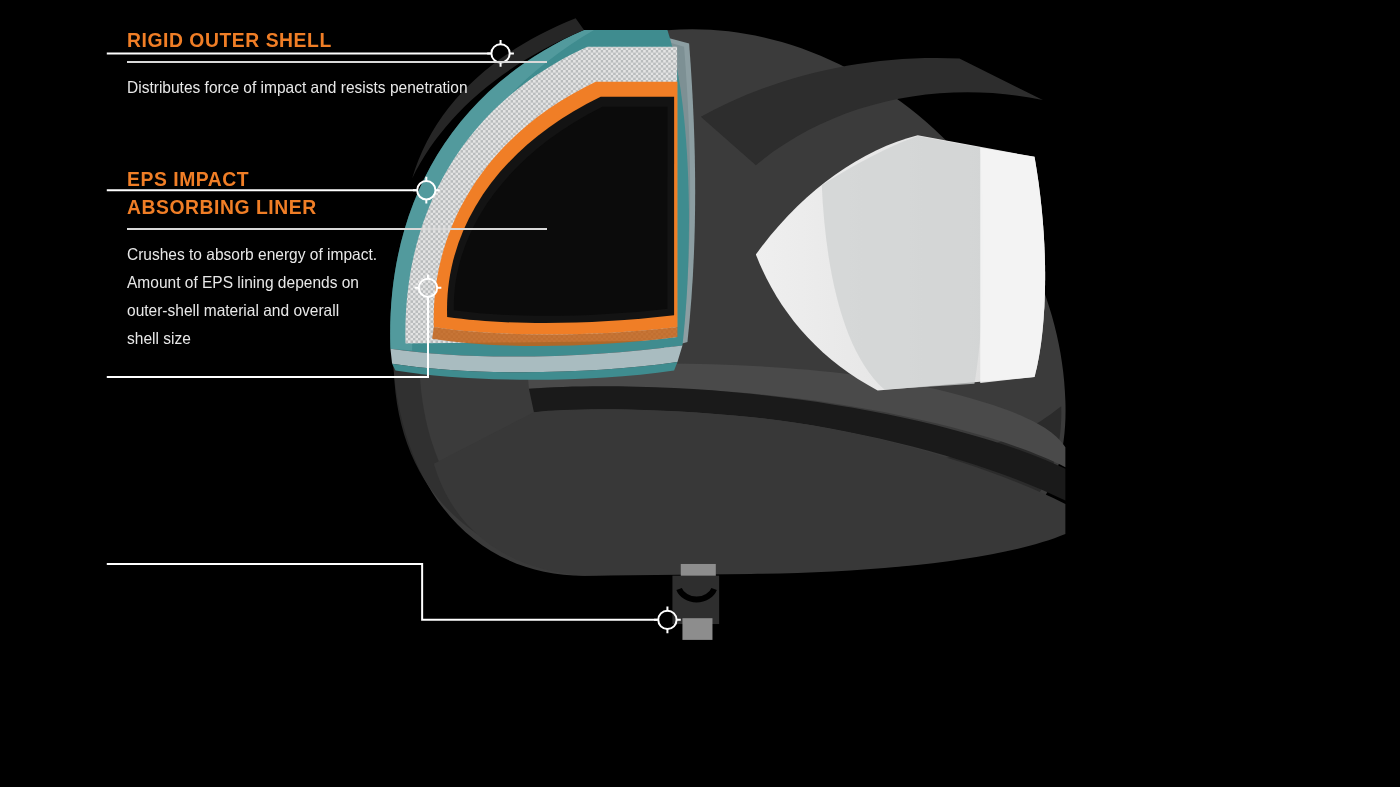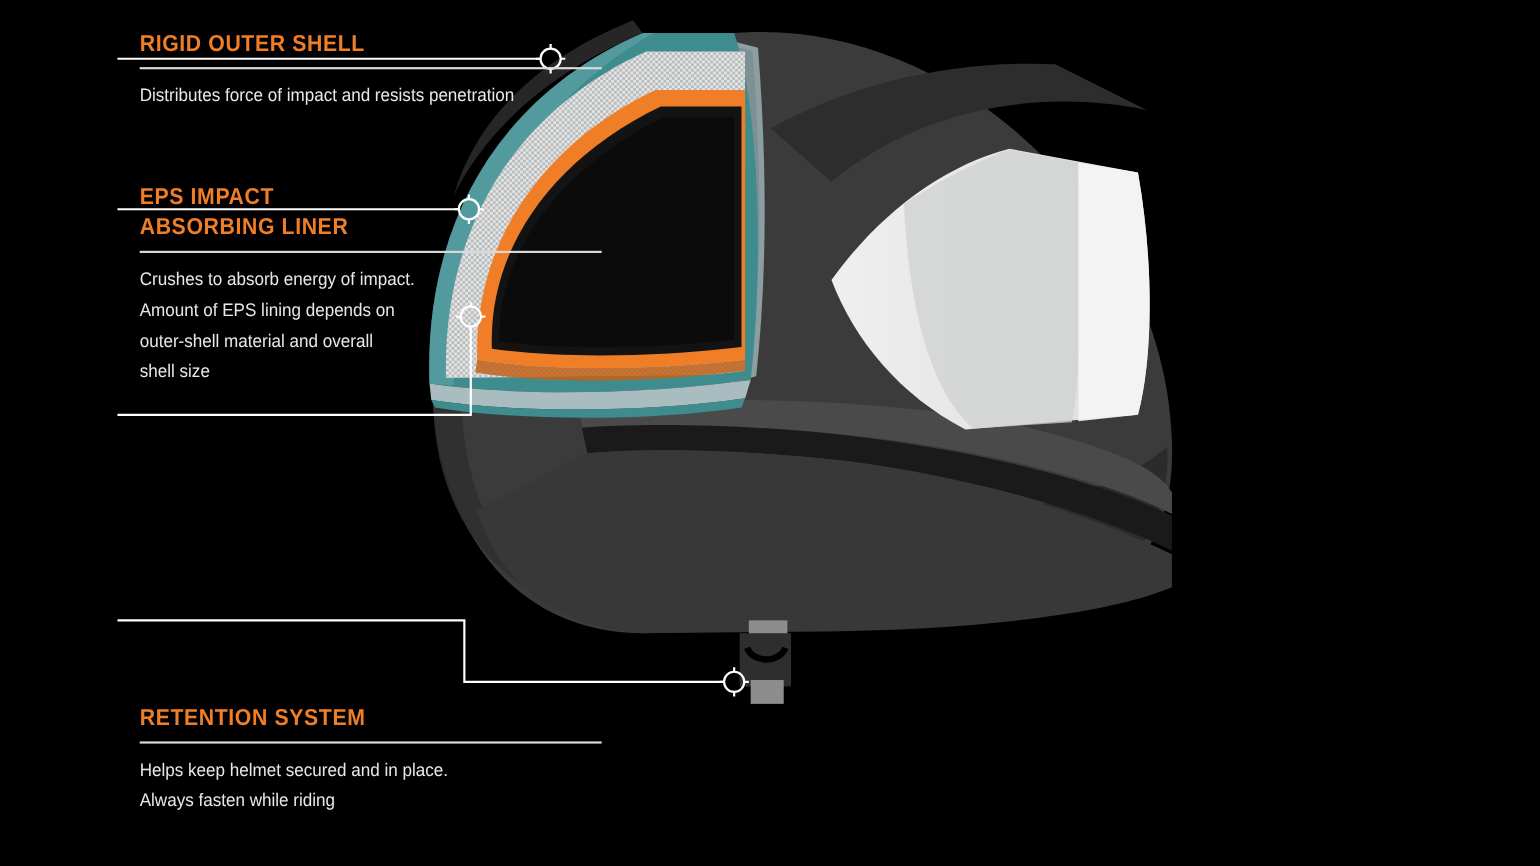--- a/index.html
+++ b/index.html
@@ -138,20 +138,14 @@
     <div class="c-title">EPS IMPACT
 ABSORBING LINER</div>
     <div class="c-rule"></div>
     <div class="c-body">Crushes to absorb energy of impact.
 Amount of EPS lining depends on
 outer-shell material and overall
 shell size</div>
   </div>
 
 
-  <div class="callout" id="co4">
-    <div class="c-title">RETENTION SYSTEM</div>
-    <div class="c-rule"></div>
-    <div class="c-body">Helps keep helmet secured and in place.
-Always fasten while riding</div>
-  </div>
 
 </div>
 
 </body></html>

